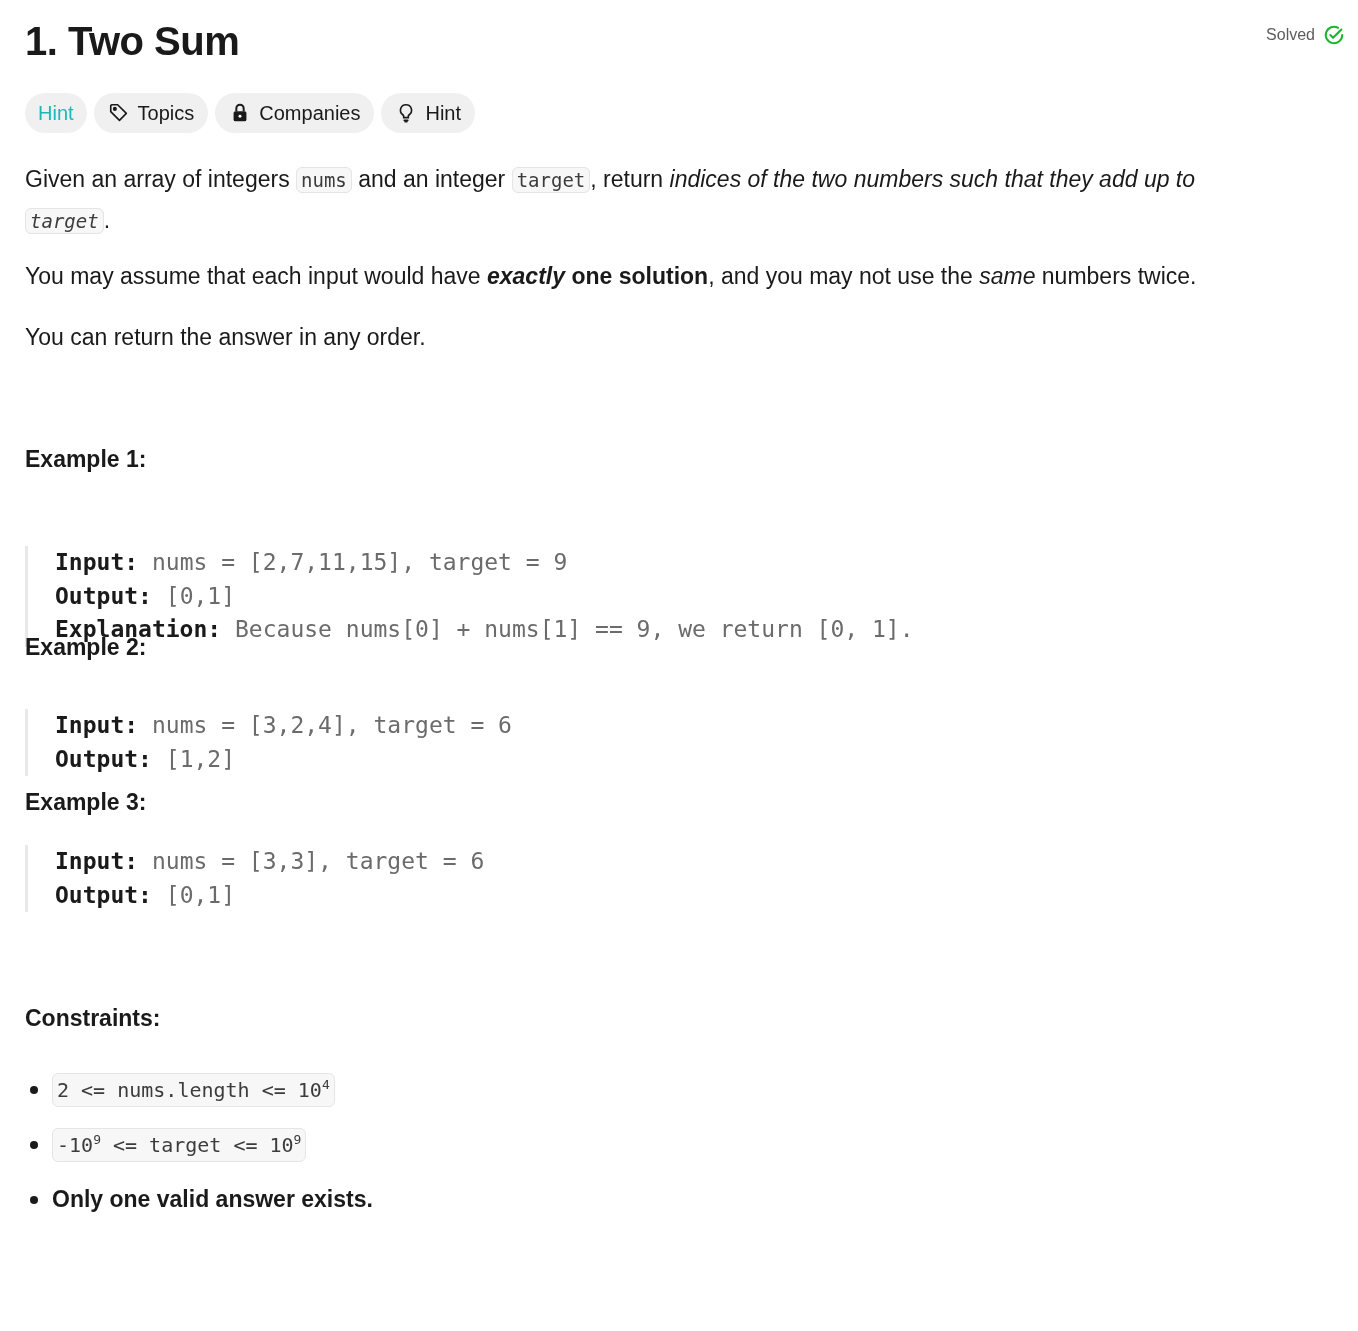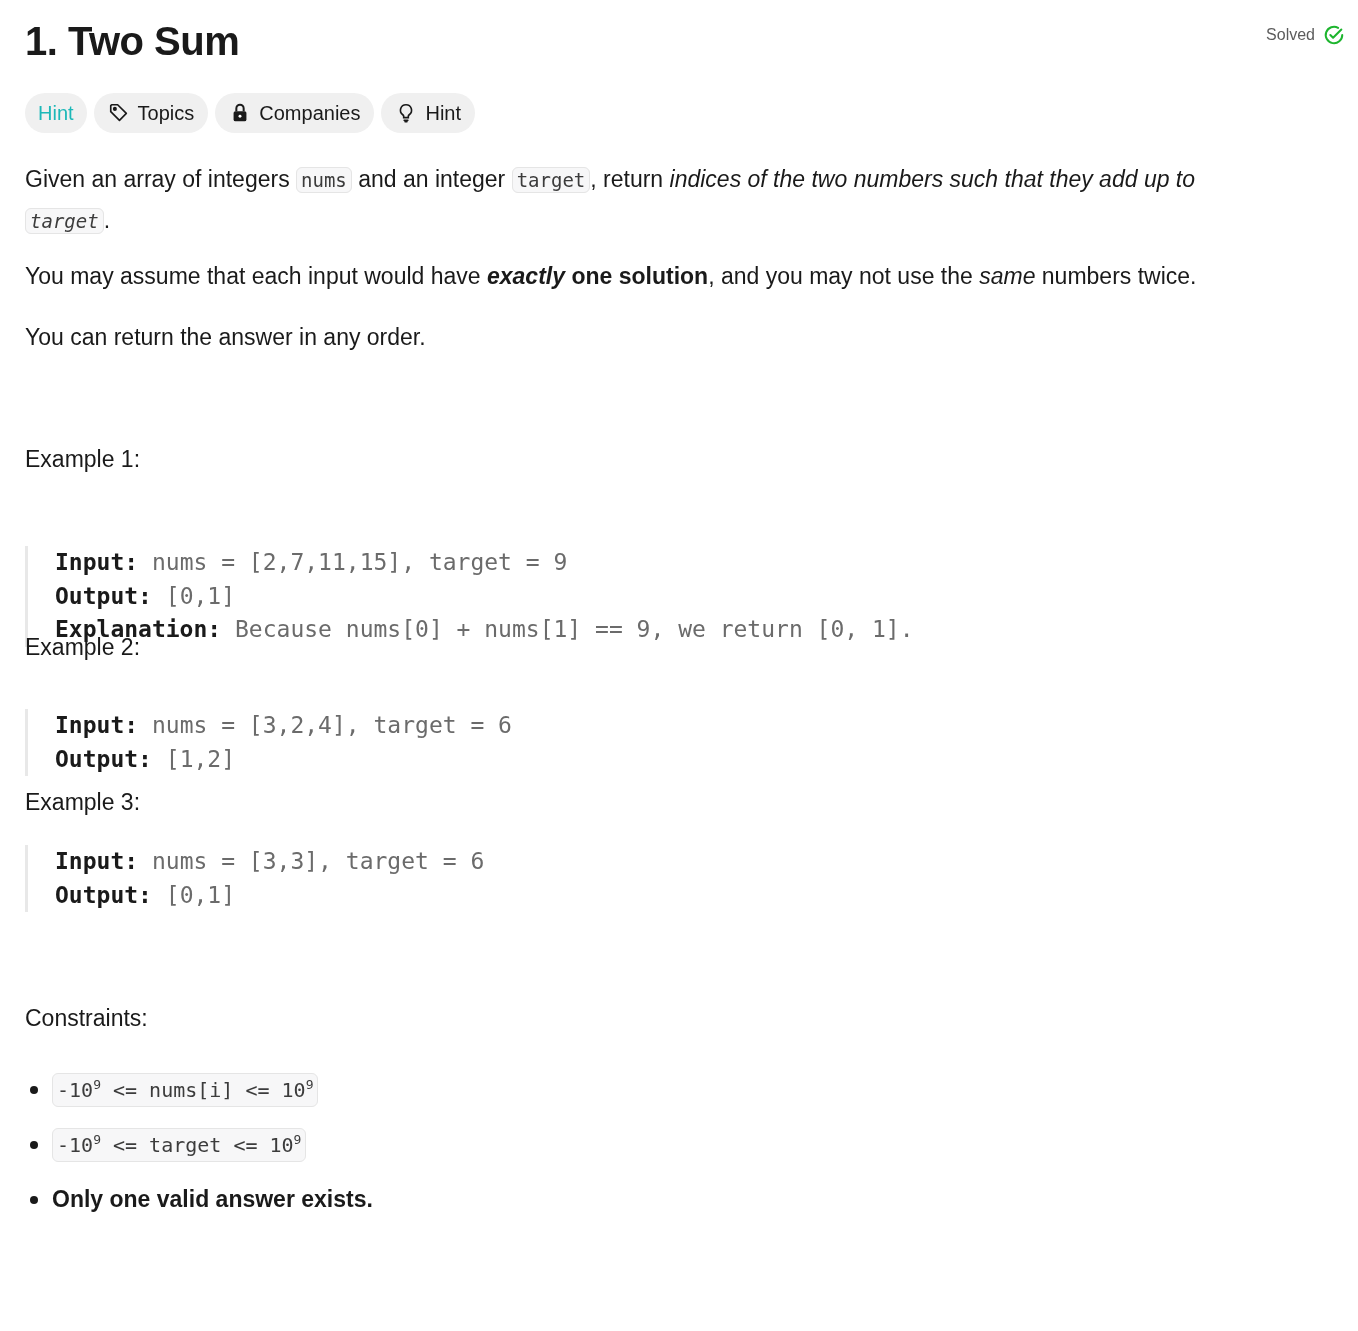--- a/index.html
+++ b/index.html
@@ -35,21 +35,21 @@
     .chip svg { width: 22px; height: 22px; }
 
     .para { position: absolute; left: 0; font-size: 23px; line-height: 40px; color: #1a1a1a; width: 1300px; }
     code.inl {
       font-family: "DejaVu Sans Mono", "Liberation Mono", monospace;
       font-size: 19px; color: #3c3c3c; background: #f7f7f8;
       border: 1px solid #e5e5e5; border-radius: 6px; padding: 1px 4px;
     }
     code.inl.it { font-style: italic; }
 
-    .h { position: absolute; left: 0; font-size: 23px; font-weight: 400; color: #1a1a1a; }
+    .h { position: absolute; left: 0; font-size: 23px; font-weight: 700; color: #1a1a1a; }
 
     .example {
       position: absolute; left: 0; border-left: 3px solid #e8e8e8;
       padding-left: 27px;
       font-family: "DejaVu Sans Mono", "Liberation Mono", monospace;
       font-size: 23px; line-height: 33.5px; white-space: pre;
     }
     .example .k { color: #1a1a1a; font-weight: 700; }
     .example .v { color: #6b6b6b; }
 
@@ -122,21 +122,21 @@
 
   <h3 class="h" style="top:634px;">Example 2:</h3>
   <div class="example" style="top:690px;margin-top:19px;"><div><span class="k">Input:</span><span class="v"> nums = [3,2,4], target = 6</span></div><div><span class="k">Output:</span><span class="v"> [1,2]</span></div></div>
 
   <h3 class="h" style="top:789px;">Example 3:</h3>
   <div class="example" style="top:845px;"><div><span class="k">Input:</span><span class="v"> nums = [3,3], target = 6</span></div><div><span class="k">Output:</span><span class="v"> [0,1]</span></div></div>
 
   <h3 class="h" style="top:1005px;">Constraints:</h3>
   <ul class="clist">
     <li>
-      <code class="inl"><span>-10</span><sup>9</sup><span> &lt;= nums[i] &lt;= 10</span><sup>9</sup></code>
+      <code class="inl"><span>2 &lt;= nums.length &lt;= 10</span><sup>4</sup></code>
     </li>
     <li>
       <code class="inl"><span>-10</span><sup>9</sup><span> &lt;= target &lt;= 10</span><sup>9</sup></code>
     </li>
     <li>
       <span class="bold">Only one valid answer exists.</span>
     </li>
   </ul>
 </div>
 

